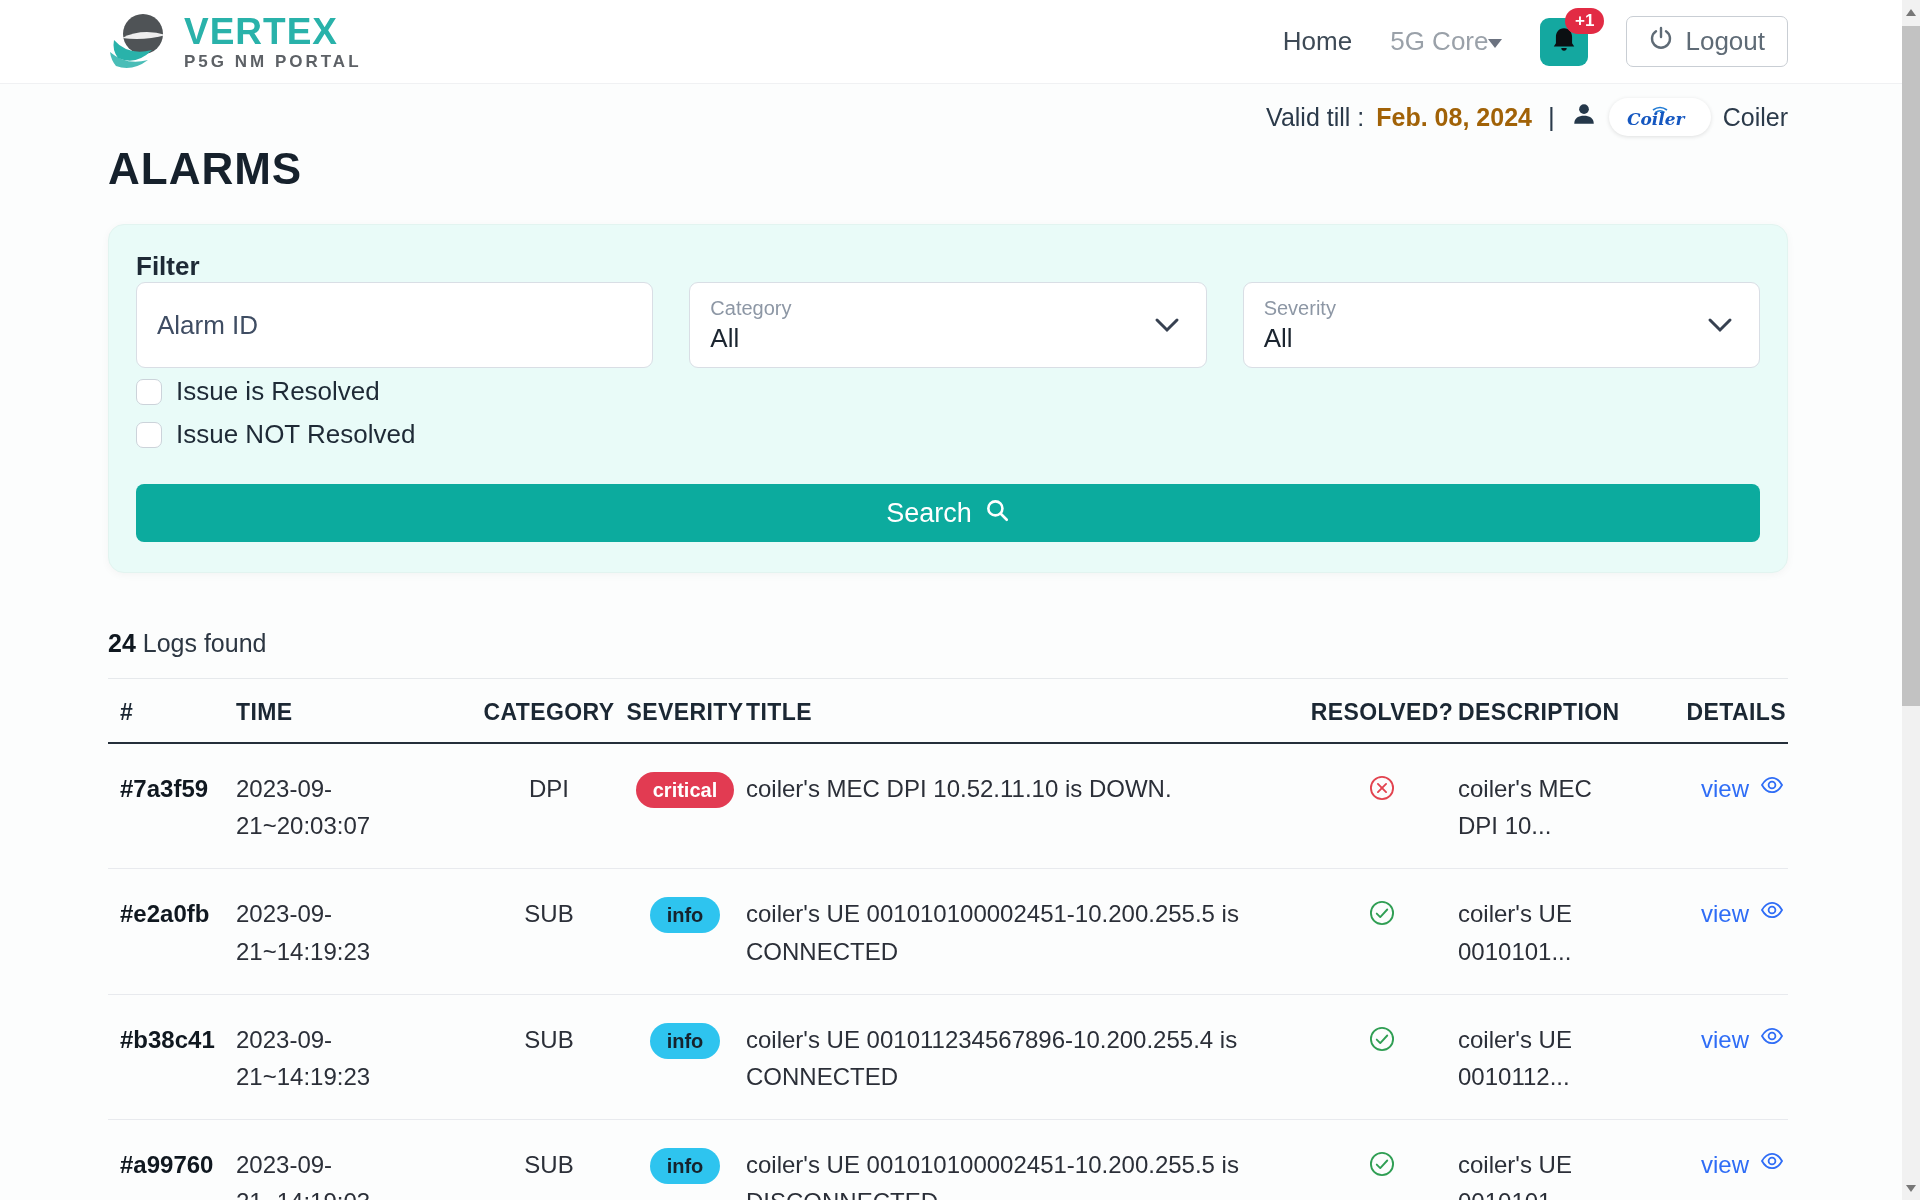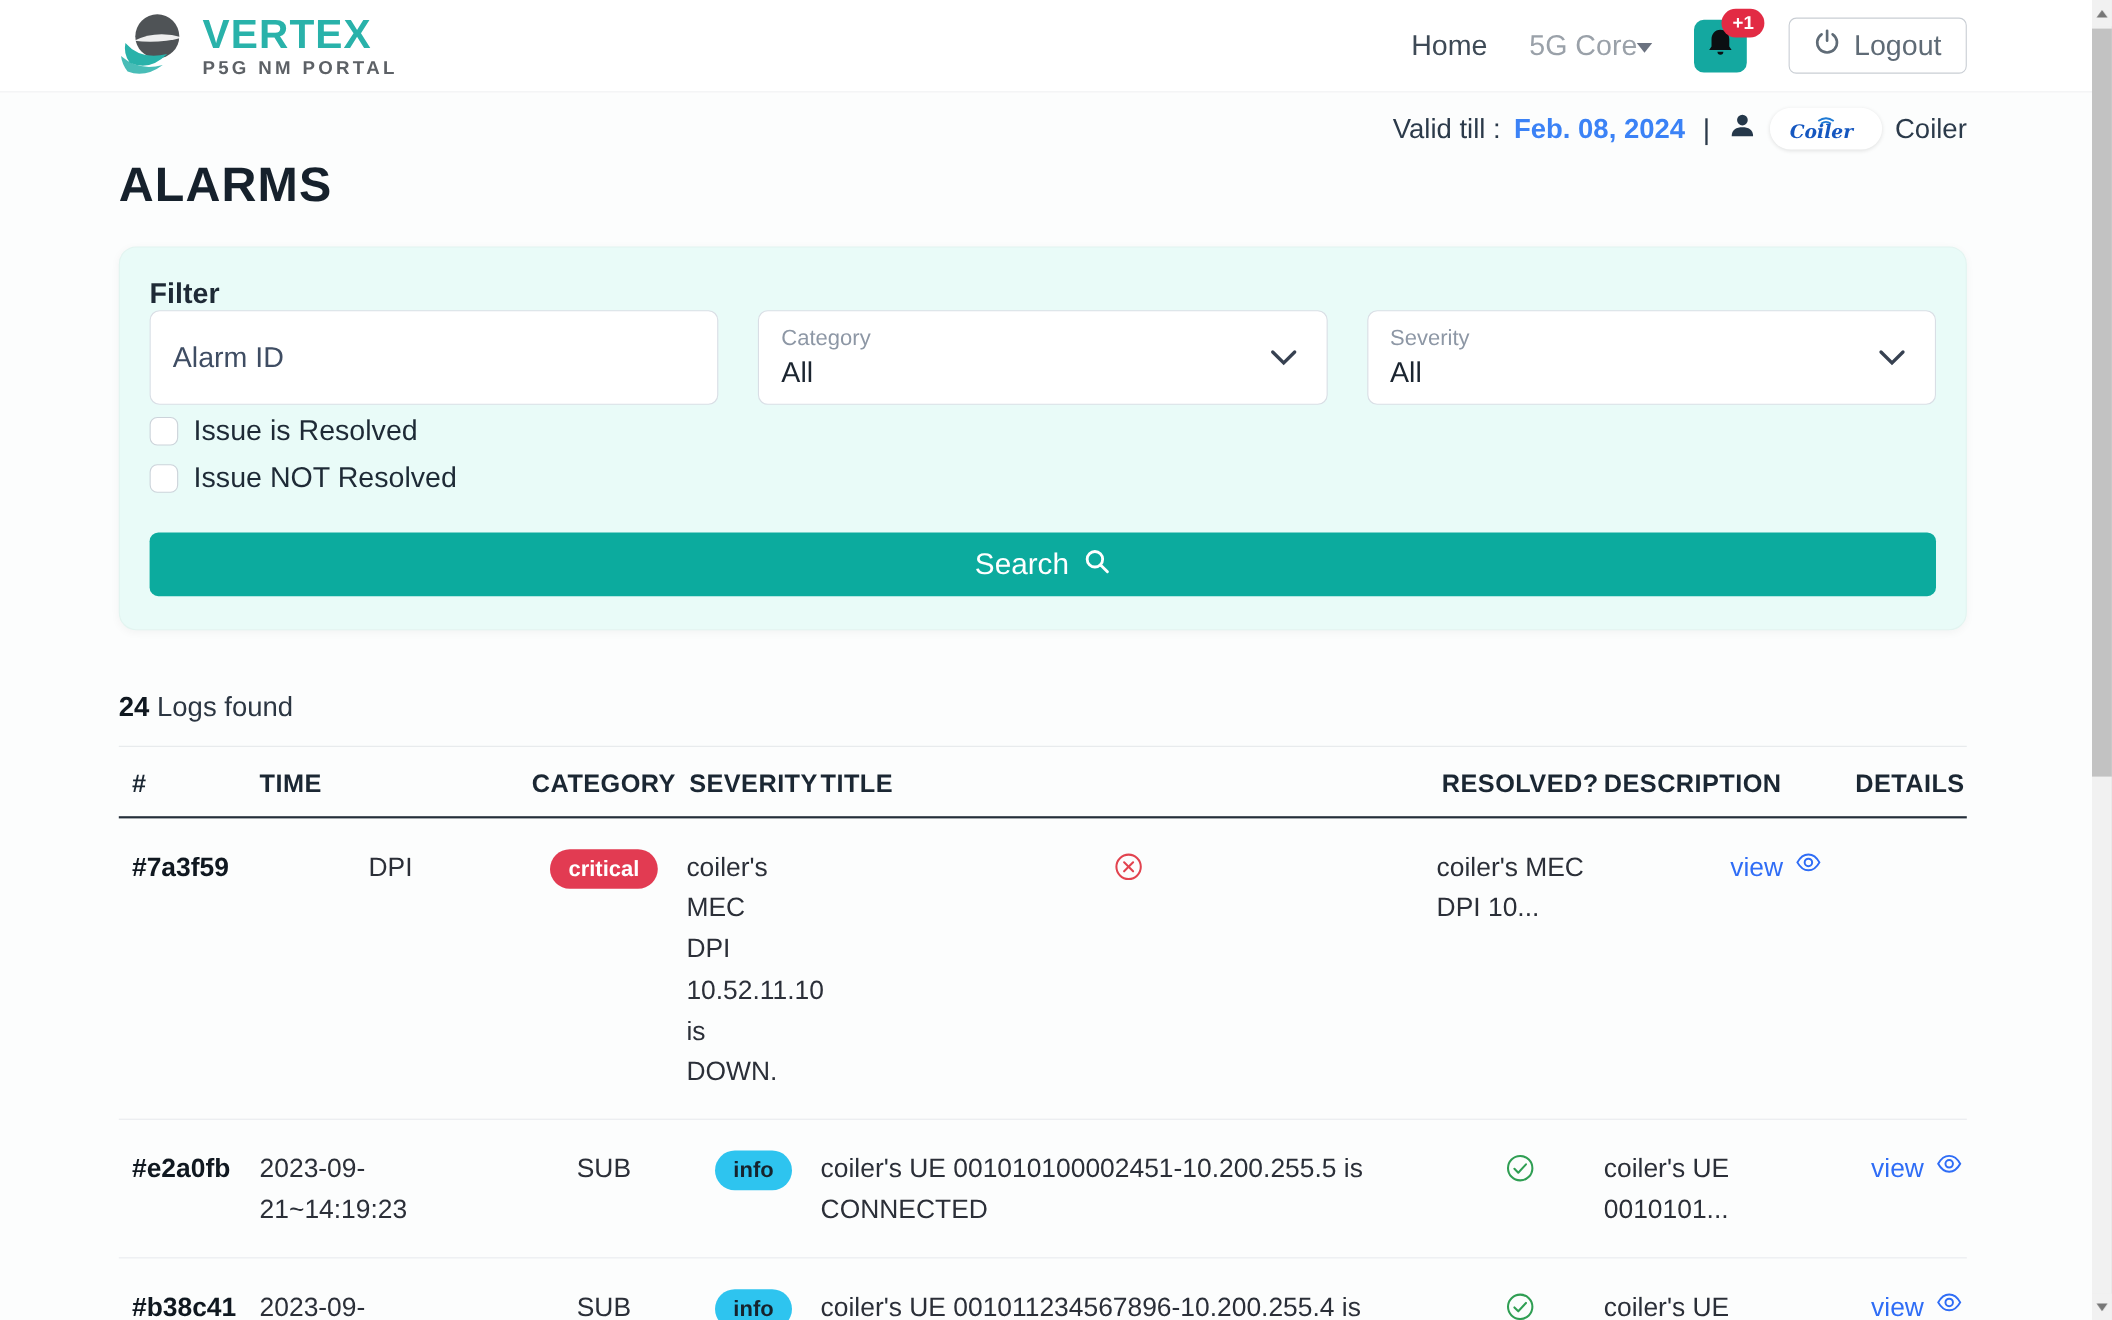--- a/index.html
+++ b/index.html
@@ -29,21 +29,21 @@
   .bell-wrap { position:relative; width:48px; height:48px; background:#14a8a0; border-radius:9px;
     display:flex; align-items:center; justify-content:center; cursor:pointer; }
   .bell-badge { position:absolute; top:-10px; right:-16px; background:#e22b44; color:#fff;
     font-size:17px; font-weight:700; border-radius:999px; padding:3px 10px; }
   .logout-btn { display:flex; align-items:center; gap:12px; border:1px solid #c9ced4; border-radius:7px;
     background:#fff; padding:9px 22px; font-size:26px; color:#5f6b76; cursor:pointer; }
 
   
   .session-row { display:flex; justify-content:flex-end; align-items:center; gap:12px;
     padding:14px 132px 0 108px; font-size:25px; color:#2b3a4a; }
-  .valid-date { color:#3b82f6; font-weight:700; }
+  .valid-date { color:#a16207; font-weight:700; }
   .sep { color:#2b3a4a; margin:0 4px; font-size:26px; }
   .coiler-pill { background:#fff; border-radius:999px; padding:4px 14px; box-shadow:0 1px 4px rgba(0,0,0,.12);
     display:flex; align-items:center; }
 
   
   .content { padding:0 132px 0 108px; }
   .page-title { font-size:44px; font-weight:800; color:#16212c; letter-spacing:1px; margin-top:8px; }
 
   
   .filter-card { margin-top:30px; background:#e9fbf8; border:1px solid #e2f4f0; border-radius:16px;
@@ -228,20 +228,21 @@
       <div class="th center">CATEGORY</div>
       <div class="th center">SEVERITY</div>
       <div class="th">TITLE</div>
       <div class="th center">RESOLVED?</div>
       <div class="th">DESCRIPTION</div>
       <div class="th right">DETAILS</div>
     </div>
 
     <div class="trow">
       <div class="td td-id">#7a3f59</div>
+      <div class="td td-time"><span>2023-09-21~20:03:07</span></div>
       <div class="td center">DPI</div>
       <div class="td center">
         <span class="badge badge-critical">critical</span>
       </div>
       <div class="td td-title">coiler's MEC DPI 10.52.11.10 is DOWN.</div>
       <div class="td center">
         <span class="resicon">
           <svg width="28" height="28" viewBox="0 0 24 24" fill="none" stroke="#e2434f" stroke-width="1.6" stroke-linecap="round">
             <circle cx="12" cy="12" r="9.5"></circle>
               <line x1="8.5" y1="8.5" x2="15.5" y2="15.5"></line>

